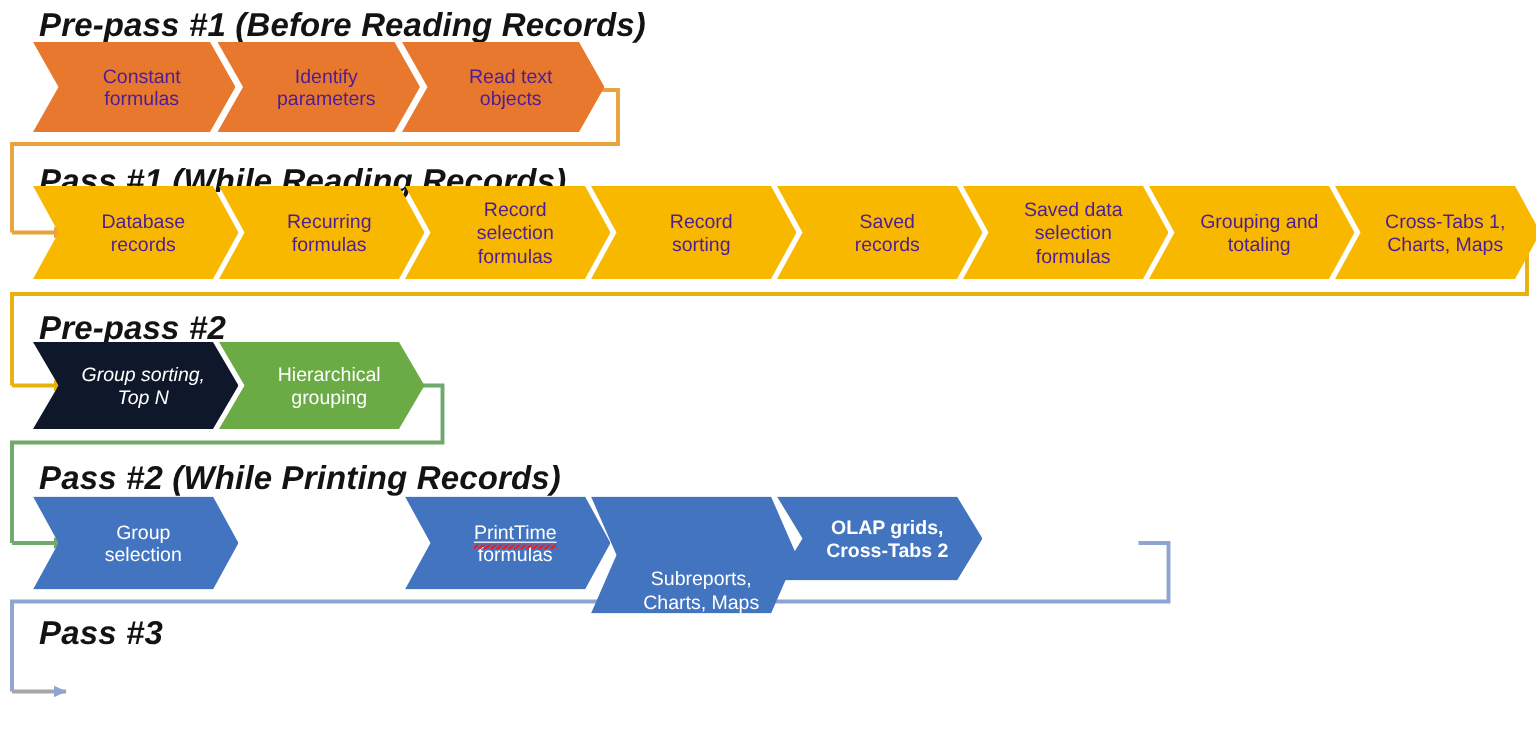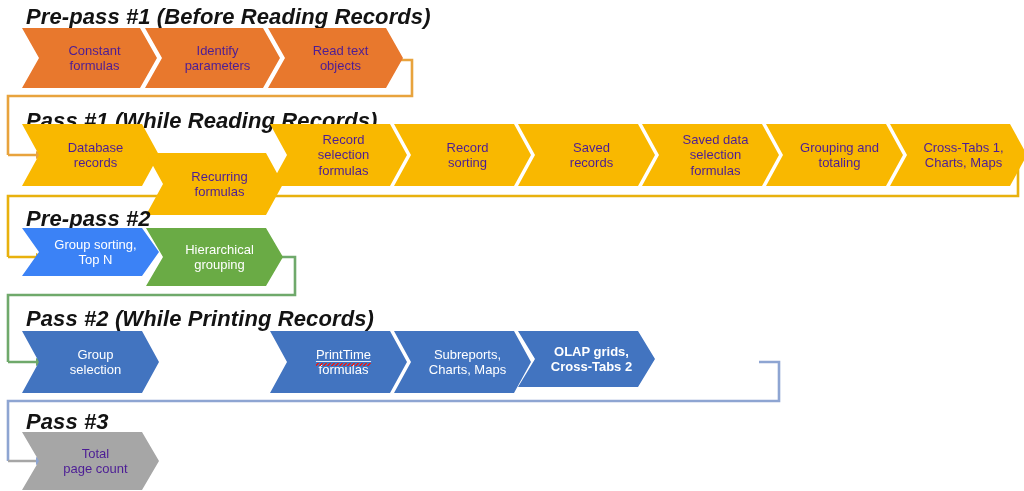--- a/index.html
+++ b/index.html
@@ -116,21 +116,21 @@
 
   <div class="frame" style="left:8px;top:100px;width:1010px;height:92px;"></div>
   <div class="sec-title" style="left:26px;top:96px;margin-top:12px;">Pass #1 (While Reading Records)</div>
 
   <div class="chev" style="left:22px;top:124px;width:137px;height:62px;background:#F9B800;">
     <div>
       <span>Database</span>
       <span>records</span>
     </div>
   </div>
-  <div class="chev" style="left:146px;top:124px;width:137px;height:62px;background:#F9B800;margin-top:29px;">
+  <div class="chev" style="left:146px;top:124px;width:137px;height:62px;background:#F9B800;">
     <div>
       <span>Recurring</span>
       <span>formulas</span>
     </div>
   </div>
   <div class="chev" style="left:270px;top:124px;width:137px;height:62px;background:#F9B800;">
     <div>
       <span>Record</span>
       <span>selection</span>
       <span>formulas</span>
@@ -164,21 +164,21 @@
   <div class="chev" style="left:890px;top:124px;width:137px;height:62px;background:#F9B800;">
     <div>
       <span>Cross-Tabs 1,</span>
       <span>Charts, Maps</span>
     </div>
   </div>
 
   <div class="frame" style="left:8px;top:200px;width:287px;height:95px;"></div>
   <div class="sec-title" style="left:26px;top:206px;">Pre-pass #2</div>
 
-  <div class="chev white-text" style="left:22px;top:228px;width:137px;height:48px;background:#3b82f6;">
+  <div class="chev white-text" style="left:22px;top:228px;width:137px;height:58px;background:#0f172a;font-style:italic;">
     <div>
       <span>Group sorting,</span>
       <span>Top N</span>
     </div>
   </div>
   <div class="chev white-text" style="left:146px;top:228px;width:137px;height:58px;background:#6AAB45;">
     <div>
       <span>Hierarchical</span>
       <span>grouping</span>
     </div>
@@ -192,36 +192,30 @@
       <span>Group</span>
       <span>selection</span>
     </div>
   </div>
   <div class="chev white-text" style="left:270px;top:331px;width:137px;height:62px;background:#4274C0;">
     <div>
       <span class="spell">PrintTime</span>
       <span>formulas</span>
     </div>
   </div>
-  <div class="chev white-text" style="left:394px;top:331px;width:137px;height:62px;background:#4274C0;">
+  <div class="chev white-text" style="left:394px;top:331px;width:137px;height:78px;background:#4274C0;align-items:flex-end;">
     <div>
       <span>Subreports,</span>
       <span>Charts, Maps</span>
     </div>
   </div>
   <div class="chev white-text" style="left:518px;top:331px;width:137px;height:56px;background:#4274C0;font-weight:bold;">
     <div>
       <span>OLAP grids,</span>
       <span>Cross-Tabs 2</span>
     </div>
   </div>
 
   <div class="frame" style="left:8px;top:404px;width:1010px;height:87px;"></div>
   <div class="sec-title" style="left:26px;top:409px;">Pass #3</div>
 
-  <div class="chev" style="left:22px;top:432px;width:137px;height:58px;background:#A6A6A6;">
-    <div>
-      <span>Total</span>
-      <span>page count</span>
-    </div>
-  </div>
 
 </div>
 
 </body></html>

